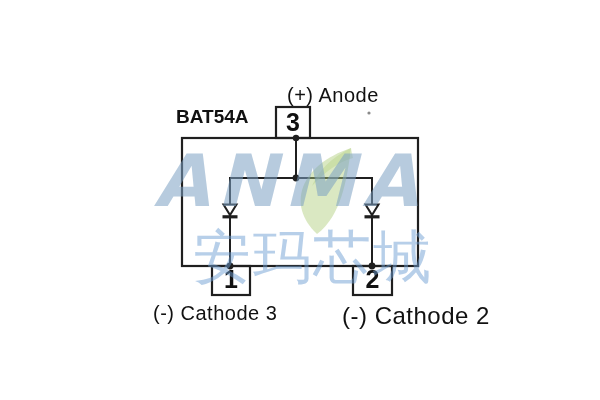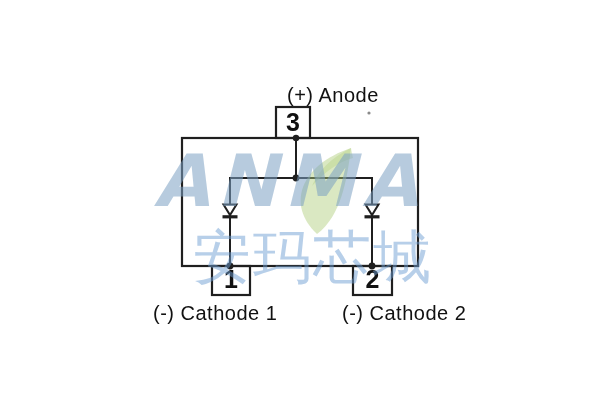--- a/index.html
+++ b/index.html
@@ -20,21 +20,21 @@
   
   .lbl {
     position: absolute;
     color: #111111;
     white-space: nowrap;
     z-index: 1;
   }
   .anode-lbl   { left: 275px; top: 84px;  font-size: 20px; letter-spacing: 0.5px; margin-left: 12px; }
   .part-lbl    { left: 176px; top: 106px; font-size: 19px; font-weight: bold; }
   .cath1-lbl   { left: 153px; top: 302px; font-size: 20px; letter-spacing: 0.5px; }
-  .cath2-lbl   { left: 342px; top: 302px; font-size: 20px; letter-spacing: 0.5px; }
+  .cath2-lbl   { left: 342px; top: 302px; font-size: 24px; letter-spacing: 0.5px; }
   .pin-num {
     position: absolute;
     display: flex; align-items: center; justify-content: center;
     color: #111111;
     font-size: 25px; font-weight: bold;
     z-index: 1;
   }
   .pin3-num { left: 276px; top: 107px; width: 34px; height: 30px; }
   .pin1-num { left: 212px; top: 265px; width: 38px; height: 29px; }
   .pin2-num { left: 353px; top: 265px; width: 39px; height: 29px; }
@@ -90,21 +90,22 @@
 
     <circle cx="296" cy="138" r="3.2" fill="#1f1f1f"></circle>
     <circle cx="296" cy="178" r="3.4" fill="#1f1f1f"></circle>
     <circle cx="230" cy="266" r="3.4" fill="#1f1f1f"></circle>
     <circle cx="372" cy="266" r="3.4" fill="#1f1f1f"></circle>
 
     <circle cx="369" cy="113" r="1.6" fill="#8a8a8a"></circle>
   </svg>
 
   <div class="lbl anode-lbl">(+) Anode</div>
-  <div class="lbl cath1-lbl">(-) Cathode 1</div>
+  <div class="lbl part-lbl">BAT54A</div>
+  <div class="lbl cath1-lbl">(-) Cathode 3</div>
   <div class="lbl cath2-lbl">(-) Cathode 2</div>
 
   <div class="pin-num pin3-num">3</div>
   <div class="pin-num pin1-num">1</div>
   <div class="pin-num pin2-num">2</div>
 
   <svg class="wm wm-leaf-svg" width="600" height="400" viewBox="0 0 600 400">
     <path d="M 351 148 C 300 165 286 205 317 234 C 341 216 347 180 351 148 Z" fill="rgba(174, 205, 119, 0.45)"></path>
     <path d="M 351 148 C 330 158 318 172 312 186 C 325 172 338 162 353 158 Z" fill="rgba(174, 205, 119, 0.35)"></path>
   </svg>

